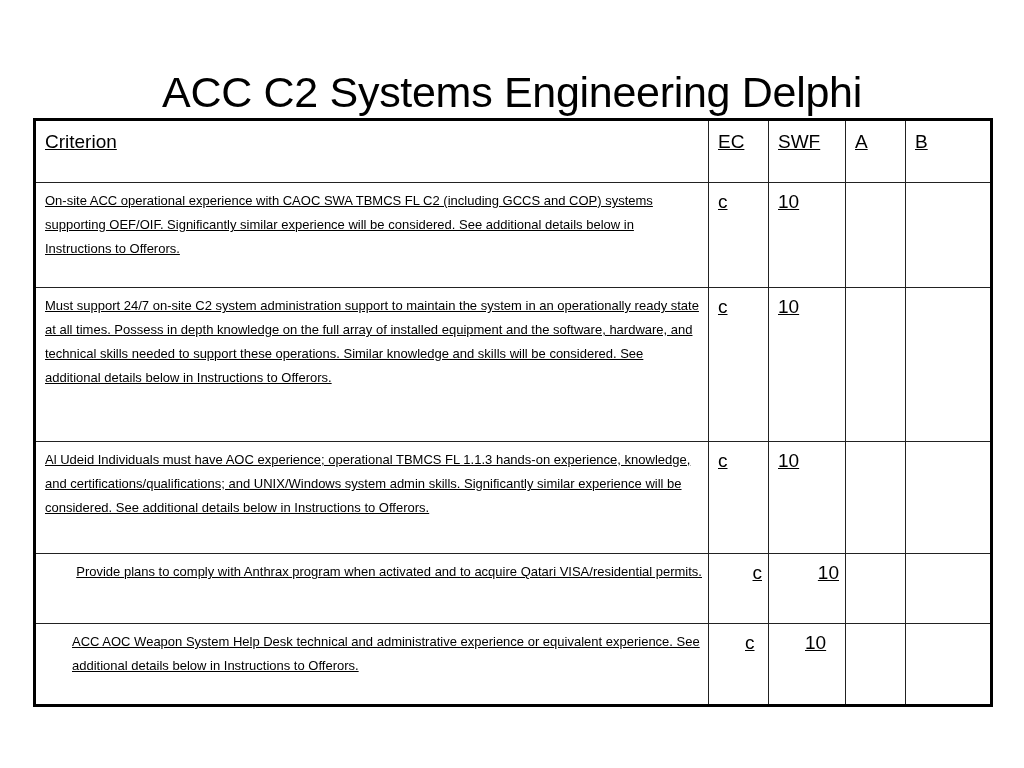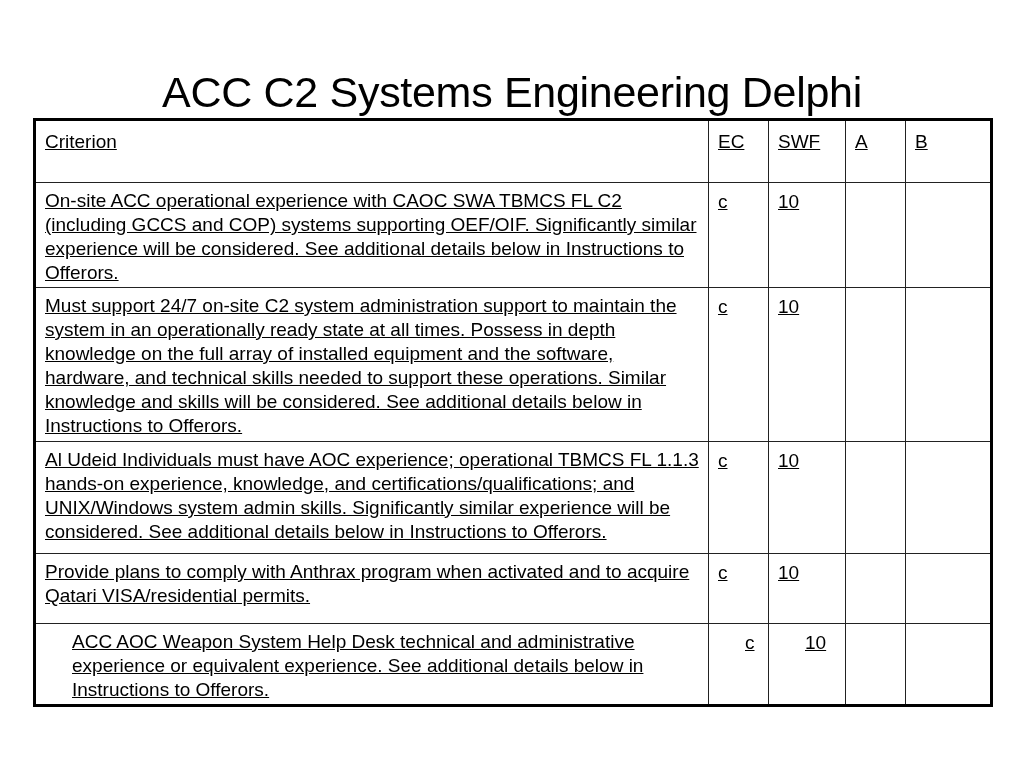--- a/index.html
+++ b/index.html
@@ -46,38 +46,38 @@
       text-decoration: underline;
     }
     .criteria-table th {
       font-size: 19px;
       line-height: 22px;
       padding-top: 10px;
       height: 63px;
       box-sizing: border-box;
     }
     .criteria-table td {
-      font-size: 19px;
+      font-size: 13px;
       line-height: 24px;
       padding-top: 6px;
       padding-bottom: 0;
     }
     .criteria-table td.short {
       font-size: 19px;
       padding-top: 7px;
     }
     col.c-criterion { width: 674px; }
     col.c-ec { width: 60px; }
     col.c-swf { width: 77px; }
     col.c-a { width: 60px; }
     col.c-b { width: 86px; }
     tr.r1 td { height: 105px; box-sizing: border-box; }
     tr.r2 td { height: 154px; box-sizing: border-box; margin-left: 44px; }
     tr.r3 td { height: 112px; box-sizing: border-box; }
-    tr.r4 td { height: 70px; box-sizing: border-box; }
+    tr.r4 td { height: 70px; box-sizing: border-box; text-align: right; }
     tr.r5 td { height: 82px; box-sizing: border-box; padding-left: 36px; }
   </style>
 </head>
 <body>
 
 <h1 class="slide-title">ACC C2 Systems Engineering Delphi</h1>
 
 <table class="criteria-table">
   <colgroup>
     <col class="c-criterion">

